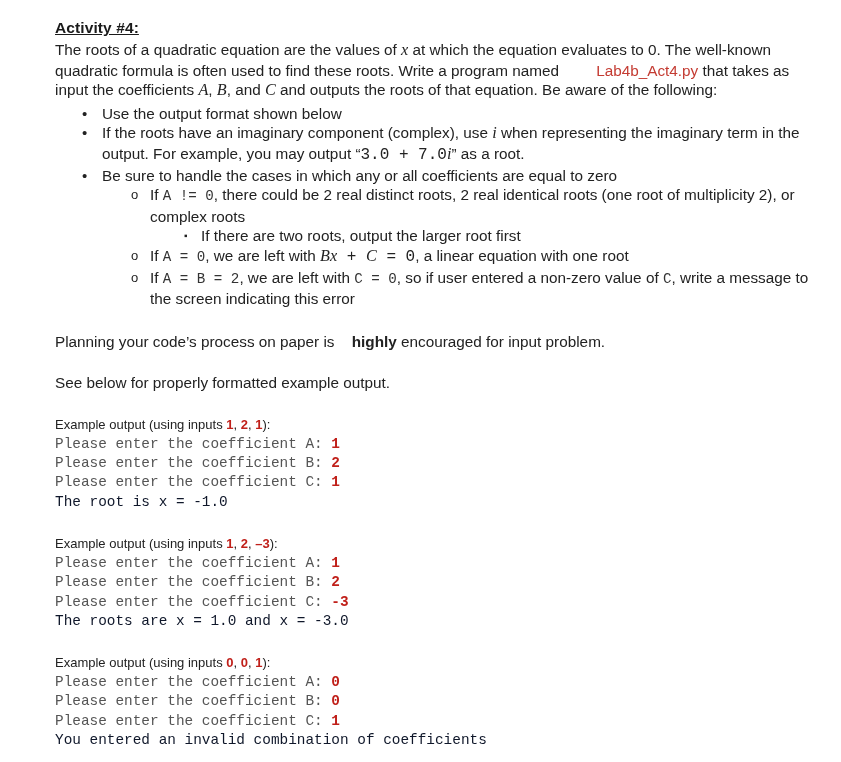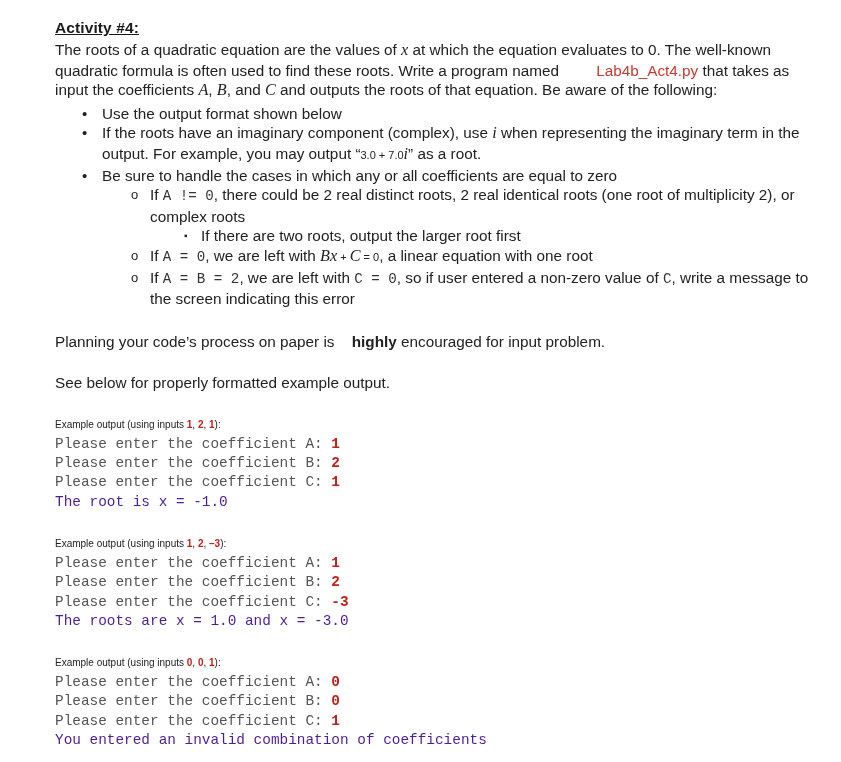--- a/index.html
+++ b/index.html
@@ -50,22 +50,22 @@
   .redbold {
     color: #C0201A;
     font-weight: bold;
   }
   .mathit {
     font-family: "Liberation Serif", serif;
     font-style: italic;
     font-size: 16.2px;
   }
   .mathrm {
-    font-family: Liberation Sans, sans-serif;
-    font-size: 11px;
+    font-family: Liberation Mono, monospace;
+    font-size: 16px;
   }
   .mono-inline {
     font-family: "Liberation Mono", monospace;
     font-size: 14.2px;
     color: #333333;
   }
   .bold {
     font-weight: bold;
     padding-left: 13px;
   }
@@ -123,35 +123,35 @@
     left: 34px;
     top: -1px;
     font-size: 10px;
     line-height: 21px;
   }
 
   .spacer-lg { height: 23px; }
   .spacer-md { height: 22px; }
 
   .example-label {
-    font-size: 10px;
+    font-size: 13px;
     line-height: 19.6px;
     margin: 0;
   }
   pre.console {
     font-family: "Liberation Mono", monospace;
     font-size: 14.4px;
     line-height: 19.4px;
     margin: 0;
     padding: 0;
     color: #555555;
     white-space: pre;
   }
   pre.console .result {
-    color: #4c1d95;
+    color: #0f172a;
   }
   pre.console .val {
     color: #C0201A;
     font-weight: bold;
   }
 </style>
 </head>
 <body>
 
 <div class="page">

